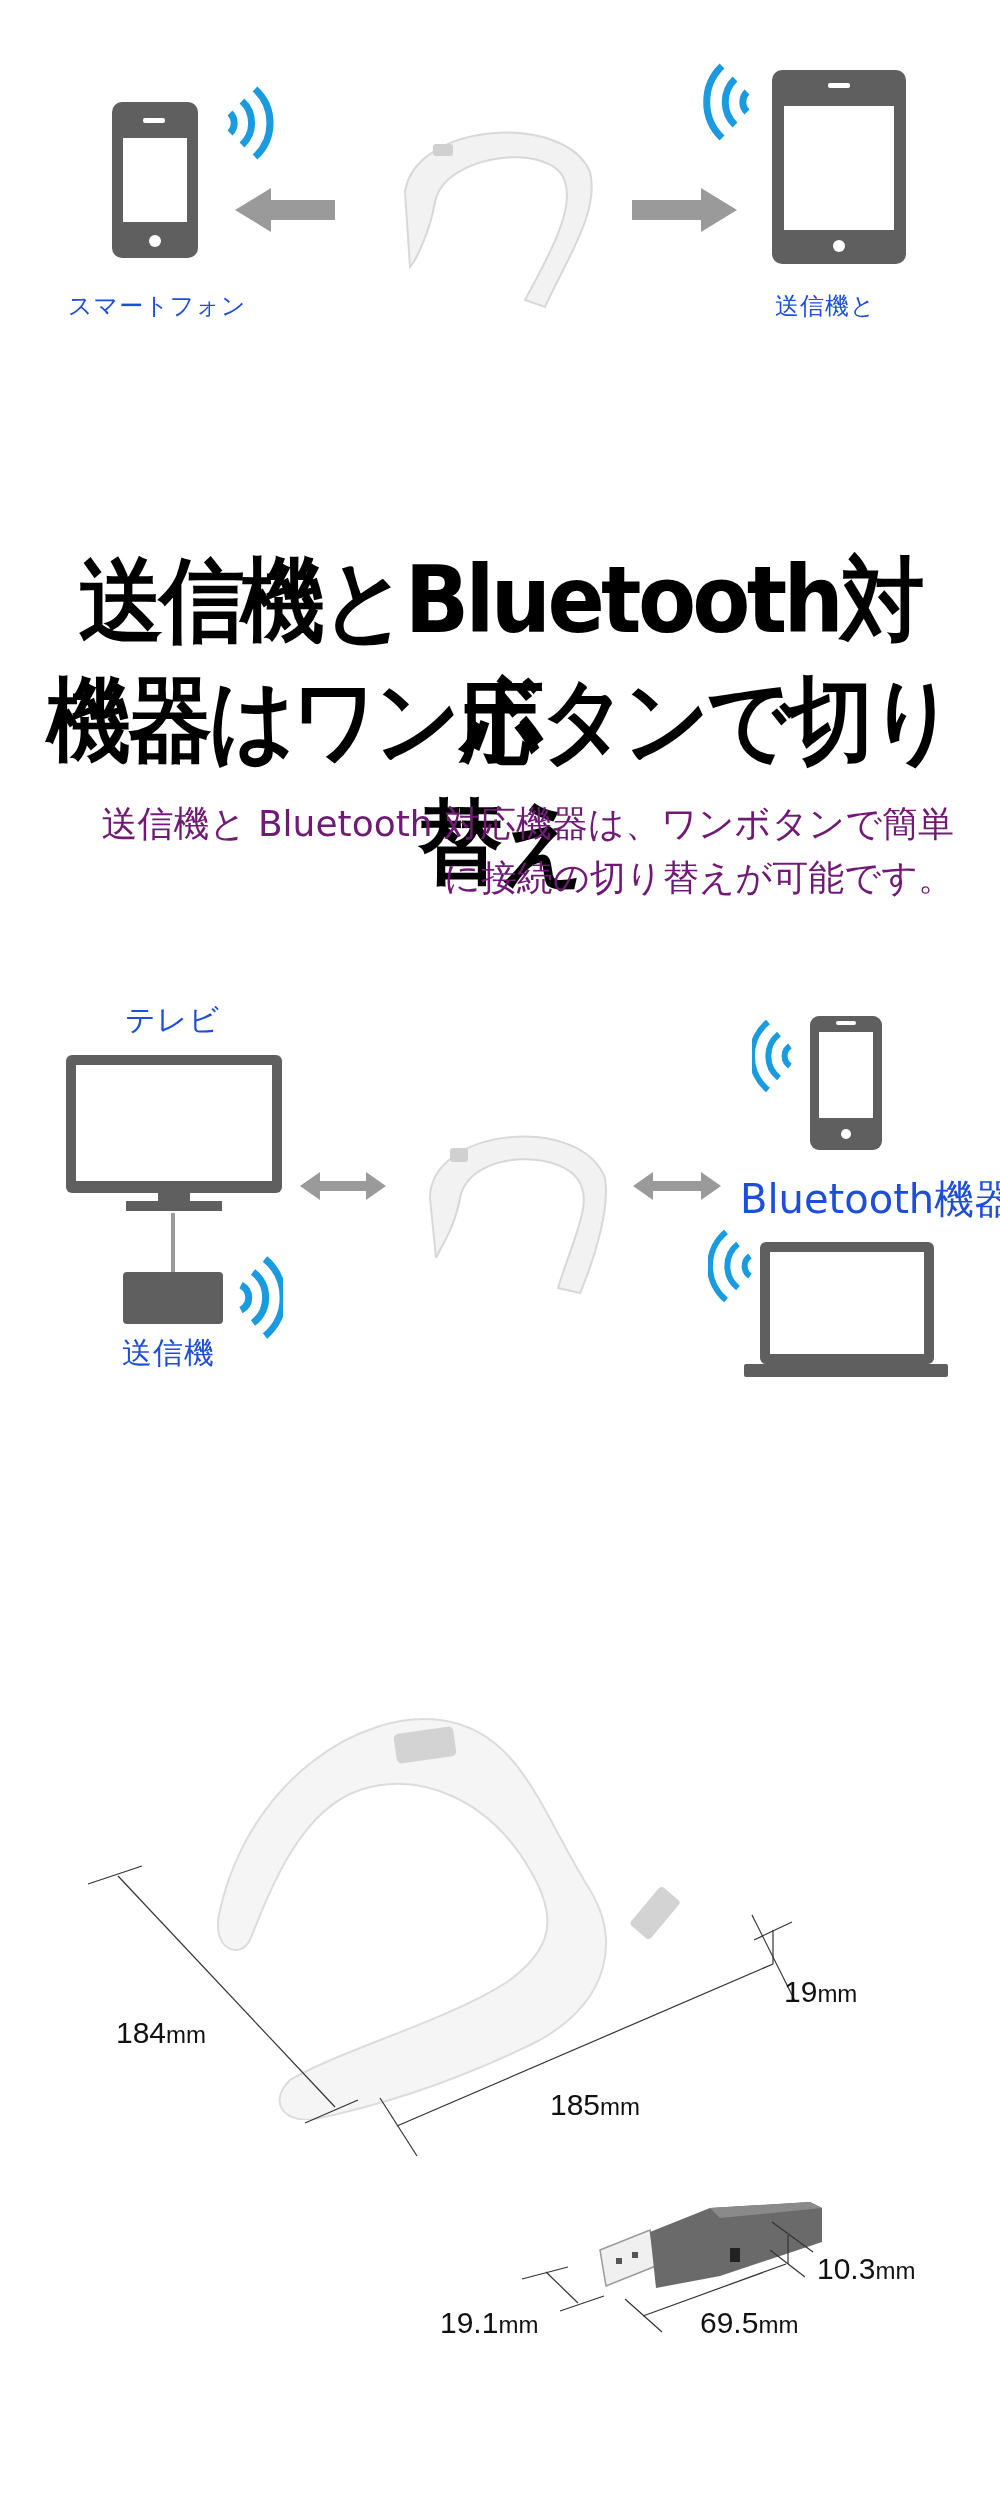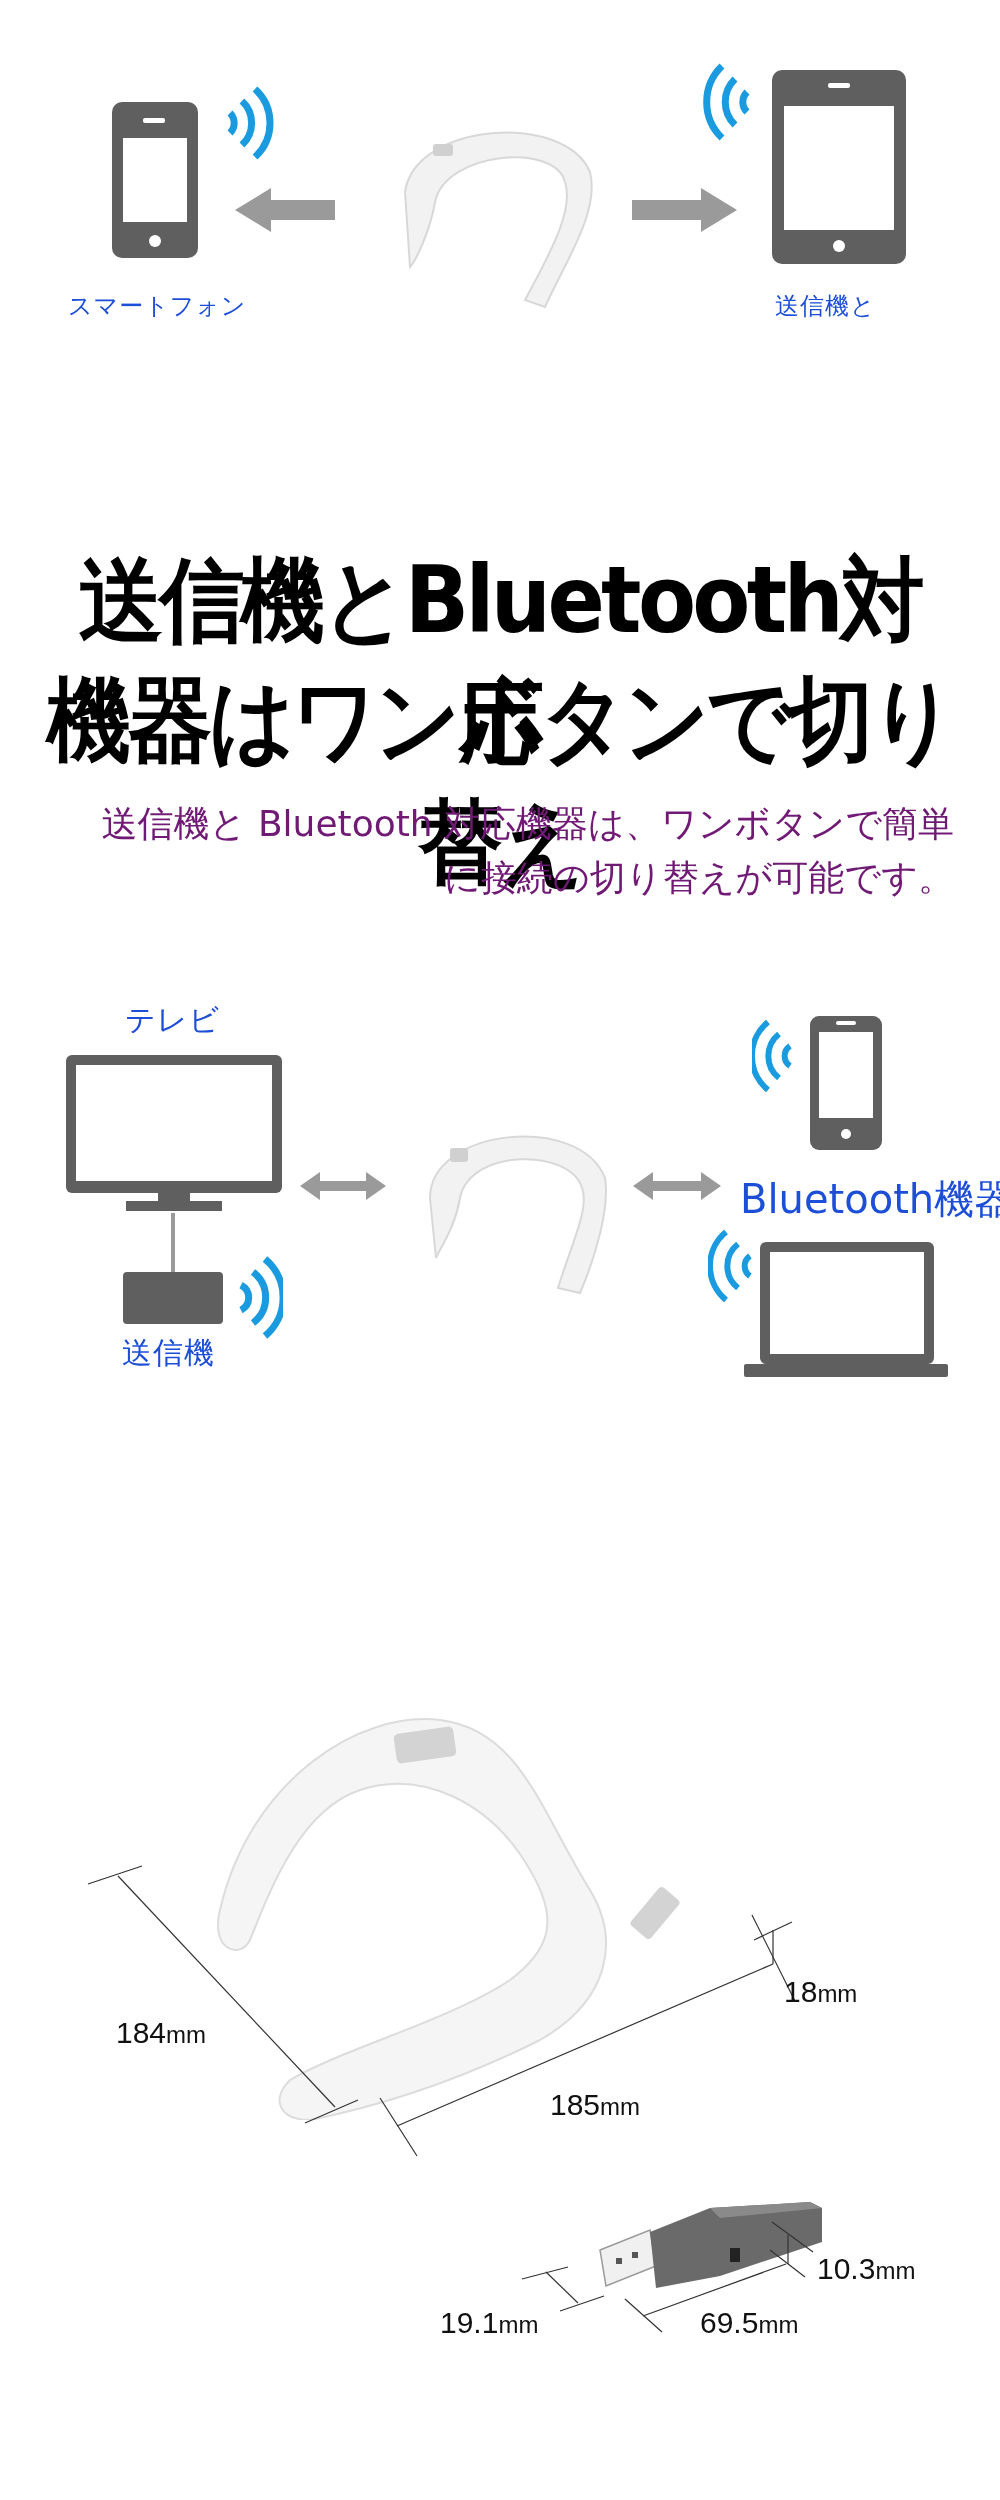--- a/index.html
+++ b/index.html
@@ -174,21 +174,21 @@
     <line x1="773" y1="250" x2="773" y2="284"></line>
   </g>
 </svg>
 <div class="abs dim" style="left:116px;top:2016px;">
   <span>184</span><small>mm</small>
 </div>
 <div class="abs dim" style="left:550px;top:2088px;">
   <span>185</span><small>mm</small>
 </div>
 <div class="abs dim" style="left:784px;top:1975px;">
-  <span>18</span><small>mm</small>
+  <span>19</span><small>mm</small>
 </div>
 
 <div class="abs" style="left:590px;top:2200px;">
   <svg width="240" height="100" viewBox="0 0 240 100">
     <polygon points="10,50 60,30 66,66 16,86" fill="#f0f0f0" stroke="#999" stroke-width="1.5"></polygon>
     <rect x="26" y="58" width="6" height="6" fill="#555"></rect>
     <rect x="42" y="52" width="6" height="6" fill="#555"></rect>
     <polygon points="60,32 120,8 220,2 232,8 232,42 130,76 66,88" fill="#6a6a6a"></polygon>
     <polygon points="120,8 220,2 232,8 130,18" fill="#8a8a8a"></polygon>
     <rect x="140" y="48" width="10" height="14" fill="#222"></rect>

